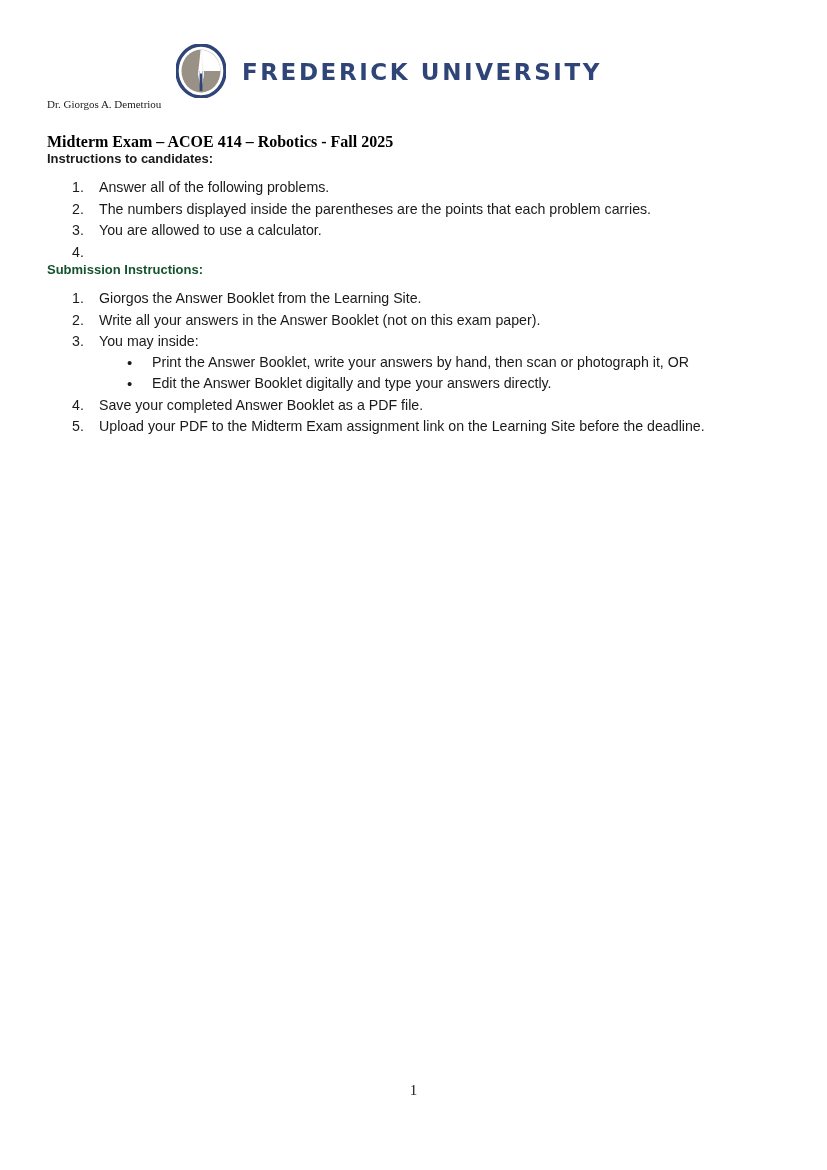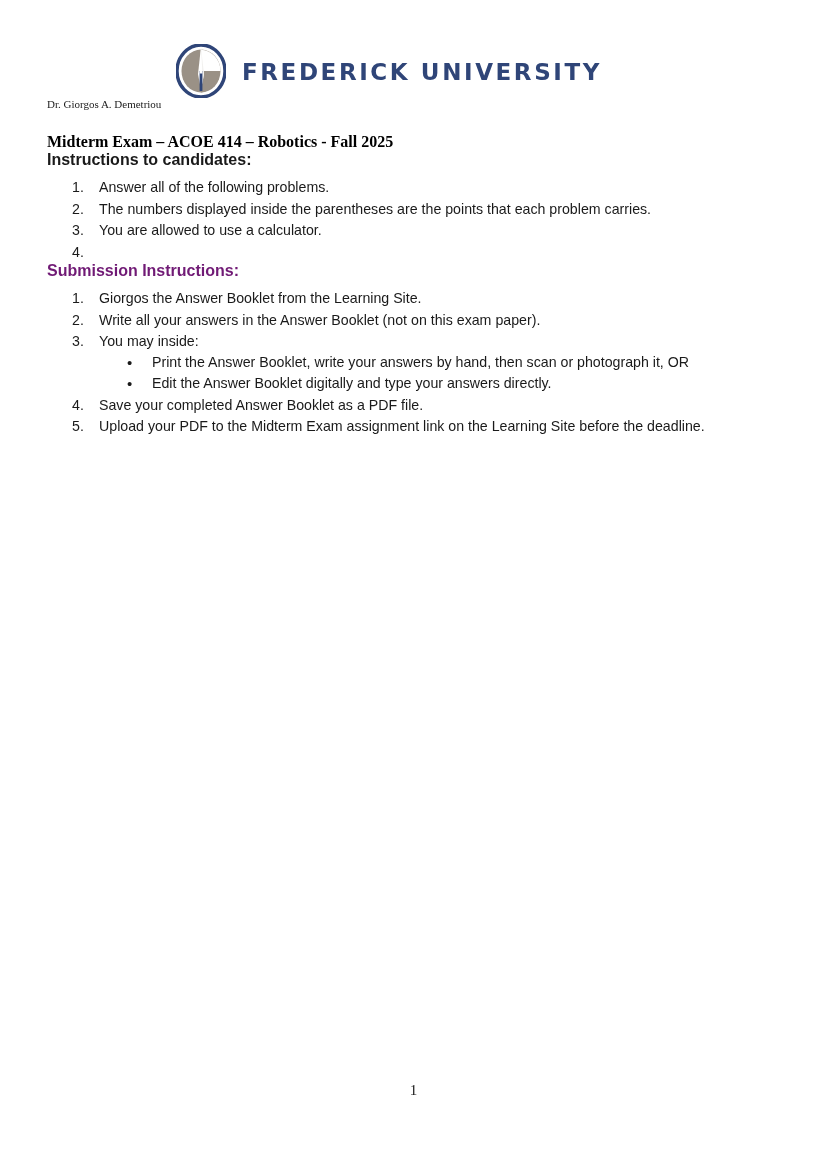--- a/index.html
+++ b/index.html
@@ -62,21 +62,21 @@
     font-size: 16px;
     color: #000000;
     white-space: nowrap;
   }
 
   
   .section-heading {
     position: absolute;
     left: 47px;
     font-weight: bold;
-    font-size: 16px;
+    font-size: 13px;
     white-space: nowrap;
   }
   #instructions-heading { top: 151px; color: #1a1a1a; }
   #submission-heading   { top: 262px; color: #a32b2b; }
 
   
   .num-list {
     position: absolute;
     left: 47px;
     width: 740px;
@@ -175,21 +175,21 @@
   </li>
   <li class="num-item">
     <span class="marker">3.</span>
     <span>You are allowed to use a calculator.</span>
   </li>
   <li class="num-item">
     <span class="marker">4.</span>
   </li>
 </ol>
 
-<div class="section-heading" id="submission-heading" style="color: #701a75;">Submission Instructions:</div>
+<div class="section-heading" id="submission-heading" style="color: #14532d;">Submission Instructions:</div>
 
 <ol class="num-list" id="submission-list">
   <li class="num-item">
     <span class="marker">1.</span>
     <span class="rich"><span>Giorgos the </span><span class="strong">Answer Booklet</span><span> from the Learning Site.</span></span>
   </li>
   <li class="num-item">
     <span class="marker">2.</span>
     <span class="rich"><span>Write all your answers in the Answer Booklet (not on this exam paper).</span></span>
   </li>

